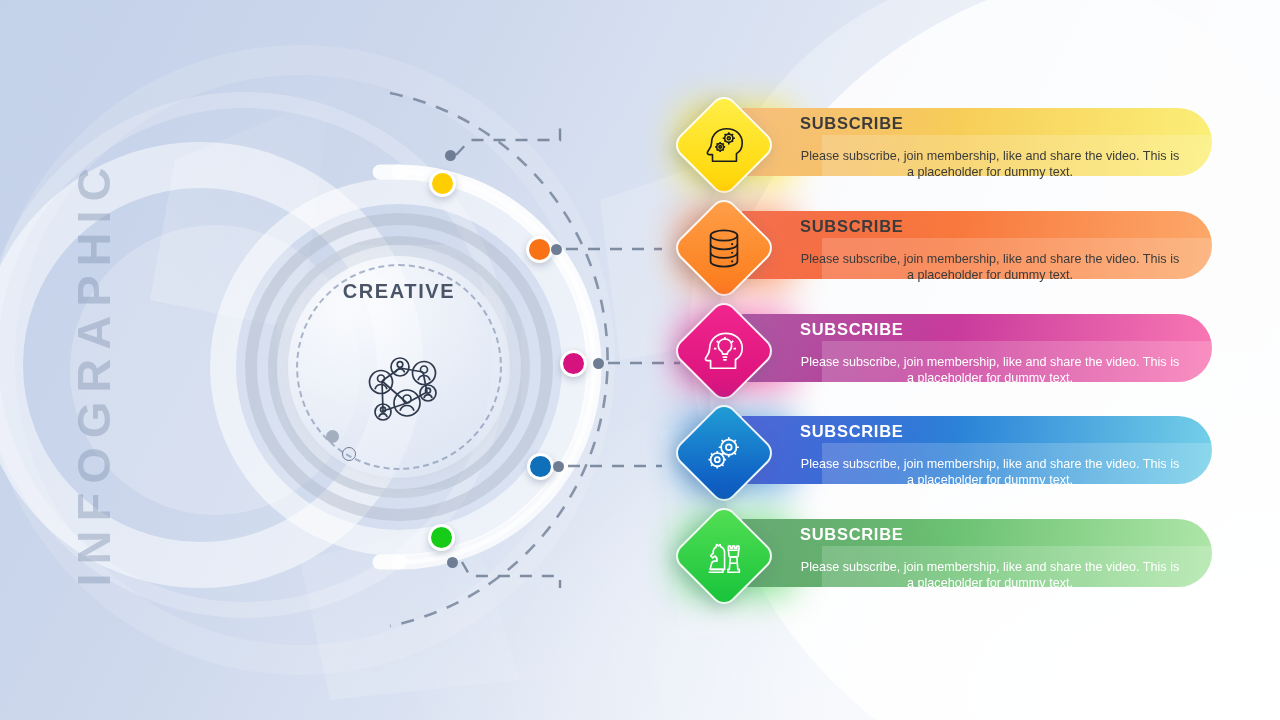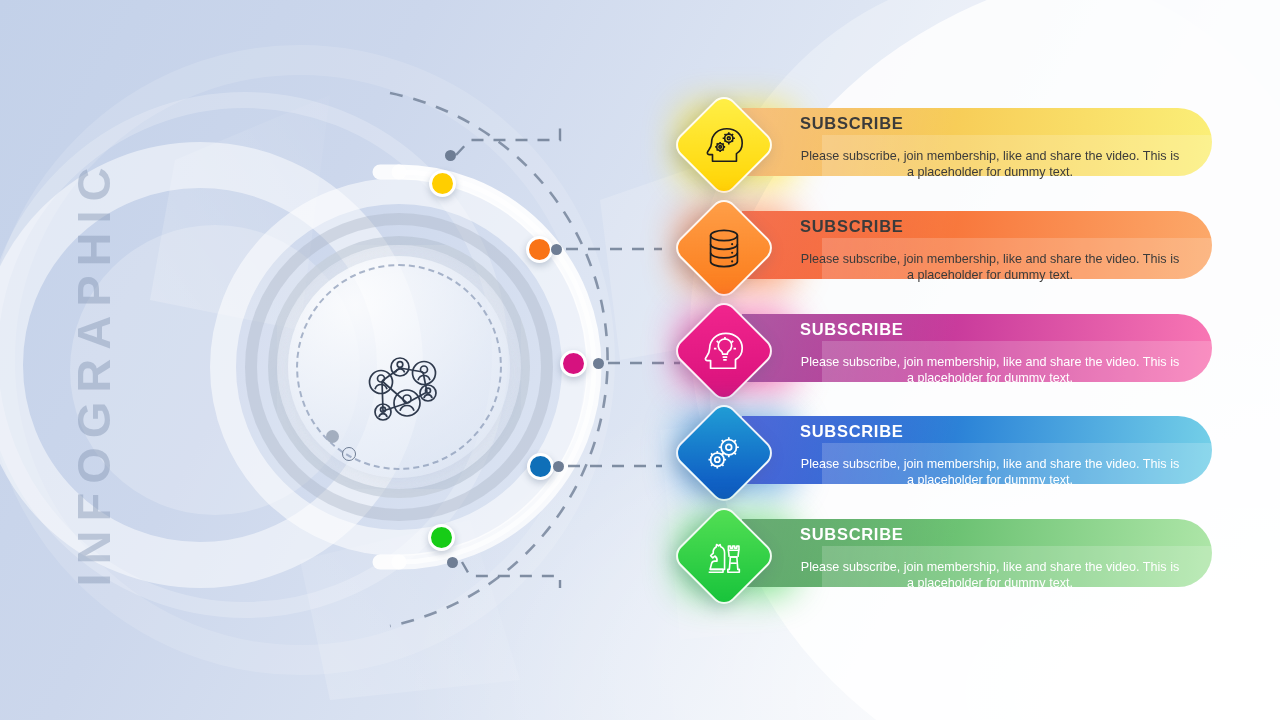--- a/index.html
+++ b/index.html
@@ -187,20 +187,21 @@
     <path d="M 462 562 L 470 576 L 560 576 L 560 588" fill="none" stroke="#6d7c93" stroke-opacity=".85" stroke-width="2.4" stroke-dasharray="12 10"></path>
   </svg>
 
   <div class="vtitle">INFOGRAPHIC</div>
 
   <div class="hub-wrap">
     <div class="hub-ring-out"></div>
     <div class="hub-inner"></div>
     <div class="hub-dash"></div>
     <div class="hub-text">
+      <div>CREATIVE</div>
     </div>
     <div class="hub-icon">
       <svg width="96" height="78" viewBox="0 0 96 78" fill="none" stroke="#2f3a4d" stroke-width="1.7">
         <line x1="31" y1="33" x2="49" y2="20"></line>
         <line x1="49" y1="20" x2="72" y2="24"></line>
         <line x1="72" y1="24" x2="76" y2="44"></line>
         <line x1="76" y1="44" x2="56" y2="55"></line>
         <line x1="56" y1="55" x2="31" y2="33"></line>
         <line x1="31" y1="33" x2="32" y2="63"></line>
         <line x1="32" y1="63" x2="56" y2="55"></line>

